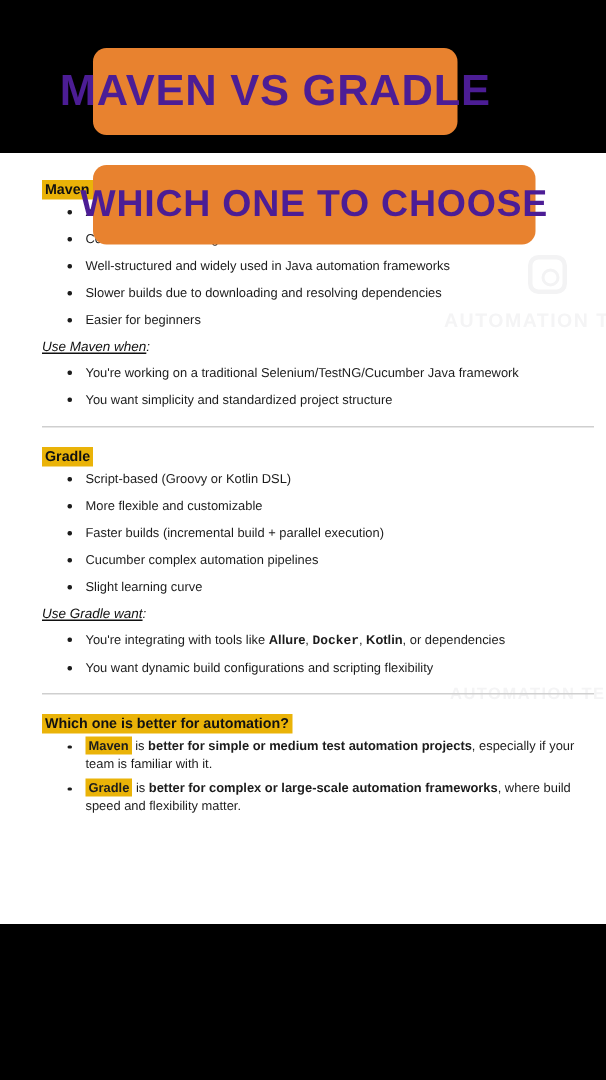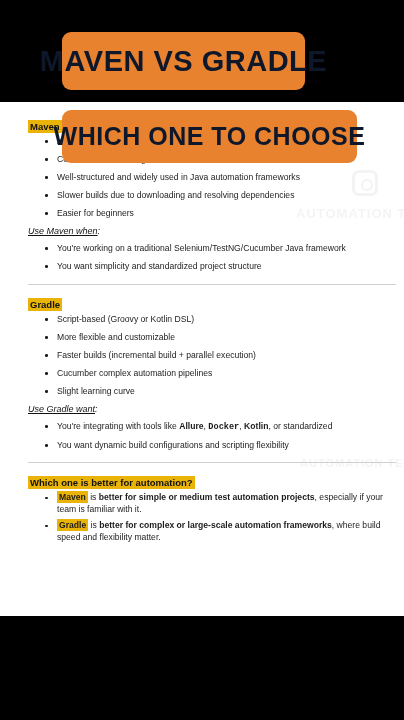--- a/index.html
+++ b/index.html
@@ -23,21 +23,21 @@
   .top-band {
     position: absolute;
     left: 0;
     top: 0;
     width: 404px;
     height: 102px;
     background: #000000;
   }
   .banner {
     background: #E8822F;
-    color: #0f172a;
+    color: #4c1d95;
     font-family: "Liberation Sans", sans-serif;
     font-weight: 700;
     letter-spacing: 0.5px;
     text-align: right;
     border-radius: 9px;
     display: flex;
     align-items: center;
     justify-content: center;
     white-space: nowrap;
   }
@@ -235,21 +235,21 @@
         </div>
         <ul class="bullets">
           <li>Script-based (Groovy or Kotlin DSL)</li>
           <li>More flexible and customizable</li>
           <li>Faster builds (incremental build + parallel execution)</li>
           <li>Cucumber complex automation pipelines</li>
           <li>Slight learning curve</li>
         </ul>
         <div class="use-when"><u>Use Gradle want</u><span>:</span></div>
         <ul class="bullets">
-            <li><span>You're integrating with tools like </span><span style="font-weight: 700;">Allure</span><span>, </span><span style="font-weight: 700; font-family: Liberation Mono, monospace;">Docker</span><span>, </span><span style="font-weight: 700;">Kotlin</span><span>, or standardized</span></li>
+            <li><span>You're integrating with tools like </span><span style="font-weight: 700;">Allure</span><span>, </span><span style="font-weight: 700; font-family: Liberation Mono, monospace;">Docker</span><span>, </span><span style="font-weight: 700;">Kotlin</span><span>, or dependencies</span></li>
             <li><span>You want dynamic build configurations and scripting flexibility</span></li>
           </ul>
       </div>
 
       <hr class="rule">
 
       <div class="section concl-block">
         <div class="sec-head">
           <span class="hl">Which one is better for automation?</span>
         </div>

